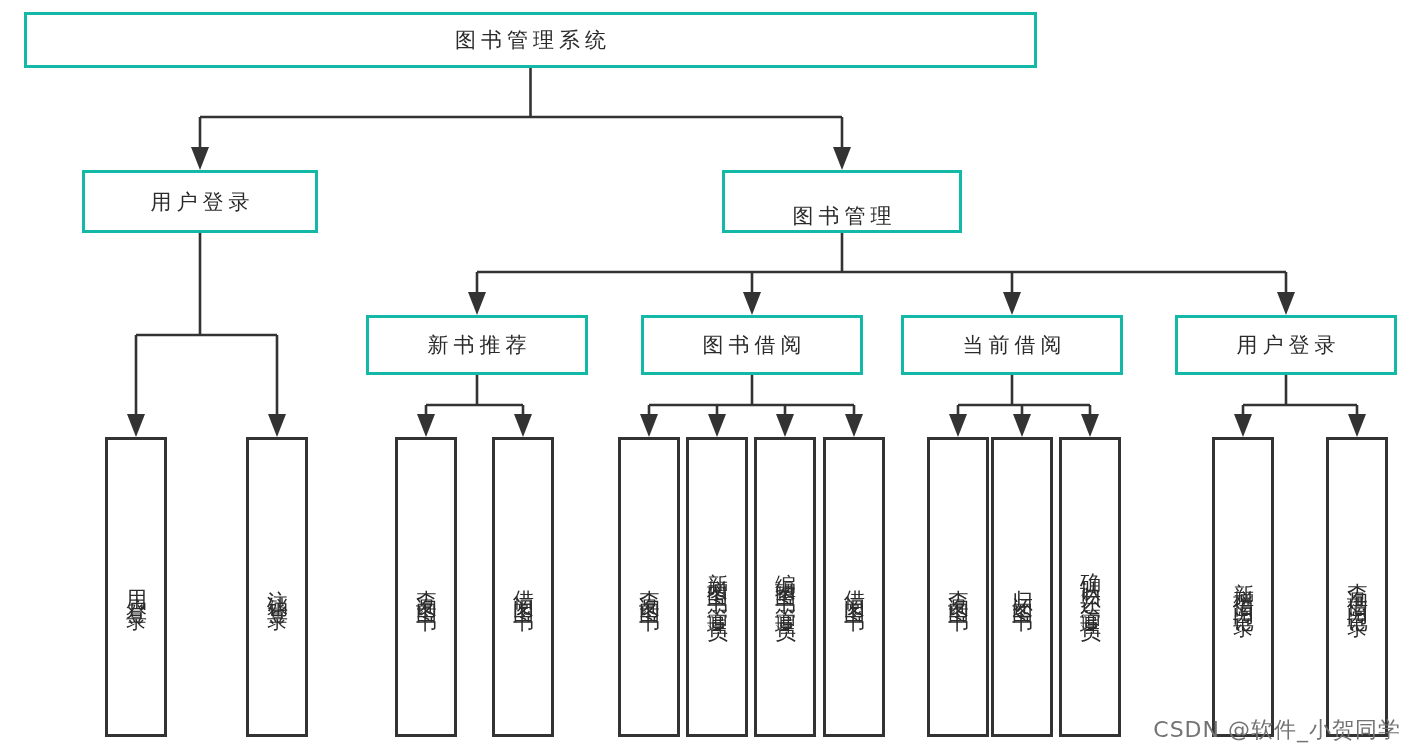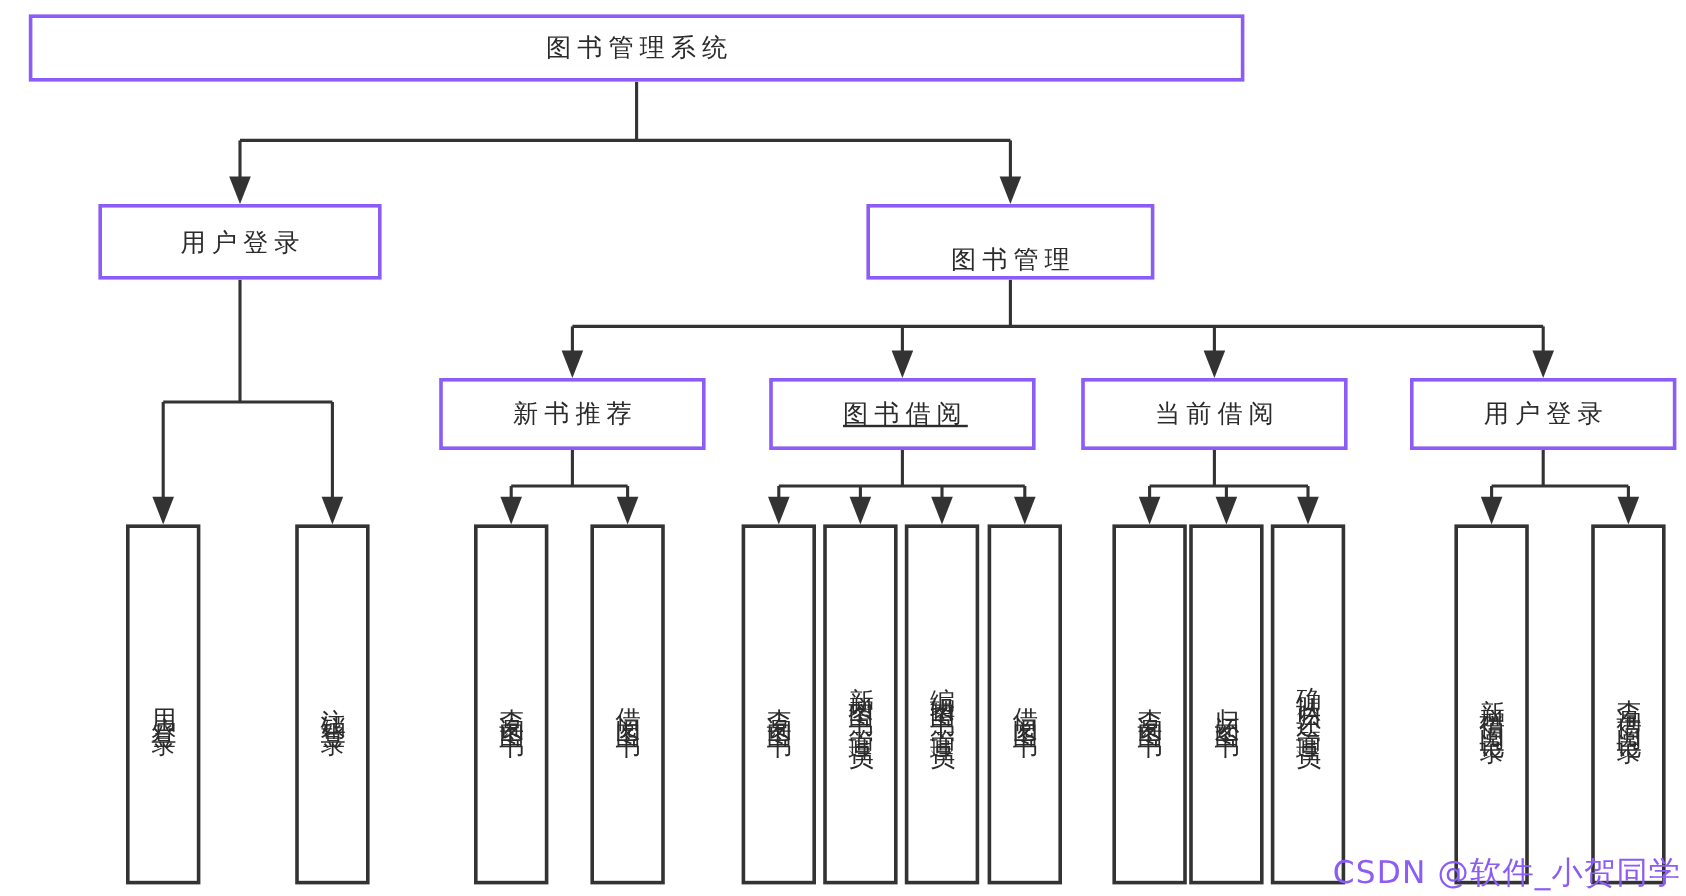--- a/index.html
+++ b/index.html
@@ -14,21 +14,21 @@
   }
   .connectors {
     position: absolute;
     left: 0; top: 0;
     width: 1405px; height: 747px;
     pointer-events: none;
   }
   .node {
     position: absolute;
     box-sizing: border-box;
-    border: 3px solid #8b5cf6;
+    border: 3px solid #14b8a6;
     background: #ffffff;
     display: flex;
     align-items: center;
     justify-content: center;
   }
   .hlabel {
     font-size: 21px;
     letter-spacing: 5px;
     text-indent: 5px;
     white-space: nowrap;
@@ -52,22 +52,22 @@
     font-size: 21px;
     letter-spacing: 7px;
     line-height: 1;
     white-space: nowrap;
     color: #2b2b2b;
   }
   .watermark {
     position: absolute;
     right: 4px;
     bottom: 2px;
-    font-size: 26px;
-    color: #8b5cf6;
+    font-size: 22px;
+    color: #737373;
     letter-spacing: 1px;
     white-space: nowrap;
   }
 </style>
 </head>
 <body>
 
 <div class="canvas">
 
   <svg class="connectors" viewBox="0 0 1405 747" xmlns="http://www.w3.org/2000/svg">
@@ -146,21 +146,21 @@
   <div class="node" style="left:82px; top:170px; width:236px; height:63px;">
     <span class="hlabel">用户登录</span>
   </div>
   <div class="node" style="left:722px; top:170px; width:240px; height:63px;align-items:flex-end;">
     <span class="hlabel">图书管理</span>
   </div>
 
   <div class="node" style="left:366px; top:315px; width:222px; height:60px;">
     <span class="hlabel">新书推荐</span>
   </div>
-  <div class="node" style="left:641px; top:315px; width:222px; height:60px;text-decoration:underline;">
+  <div class="node" style="left:641px; top:315px; width:222px; height:60px;">
     <span class="hlabel">图书借阅</span>
   </div>
   <div class="node" style="left:901px; top:315px; width:222px; height:60px;text-align:right;">
     <span class="hlabel">当前借阅</span>
   </div>
   <div class="node" style="left:1175px; top:315px; width:222px; height:60px;">
     <span class="hlabel">用户登录</span>
   </div>
 
   <div class="leaf" style="left:105px;">

